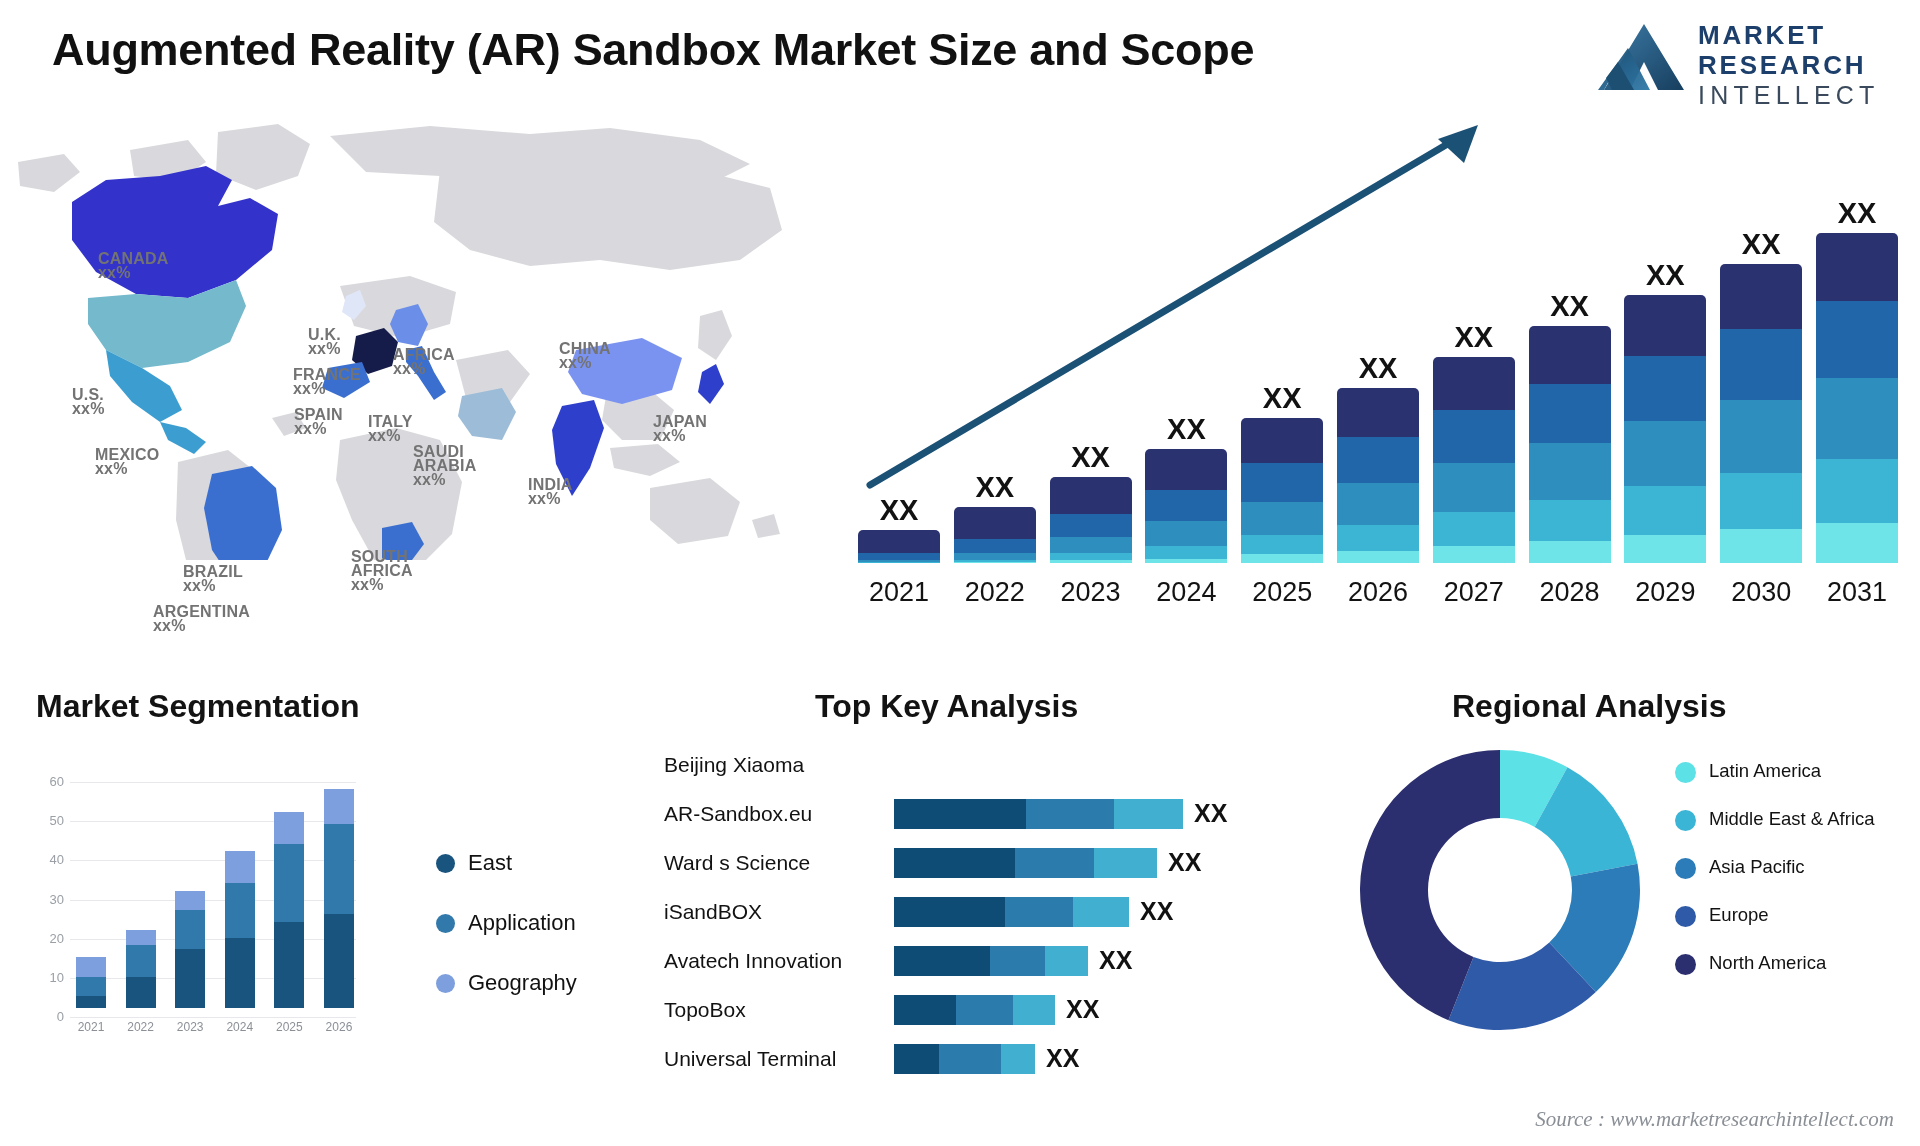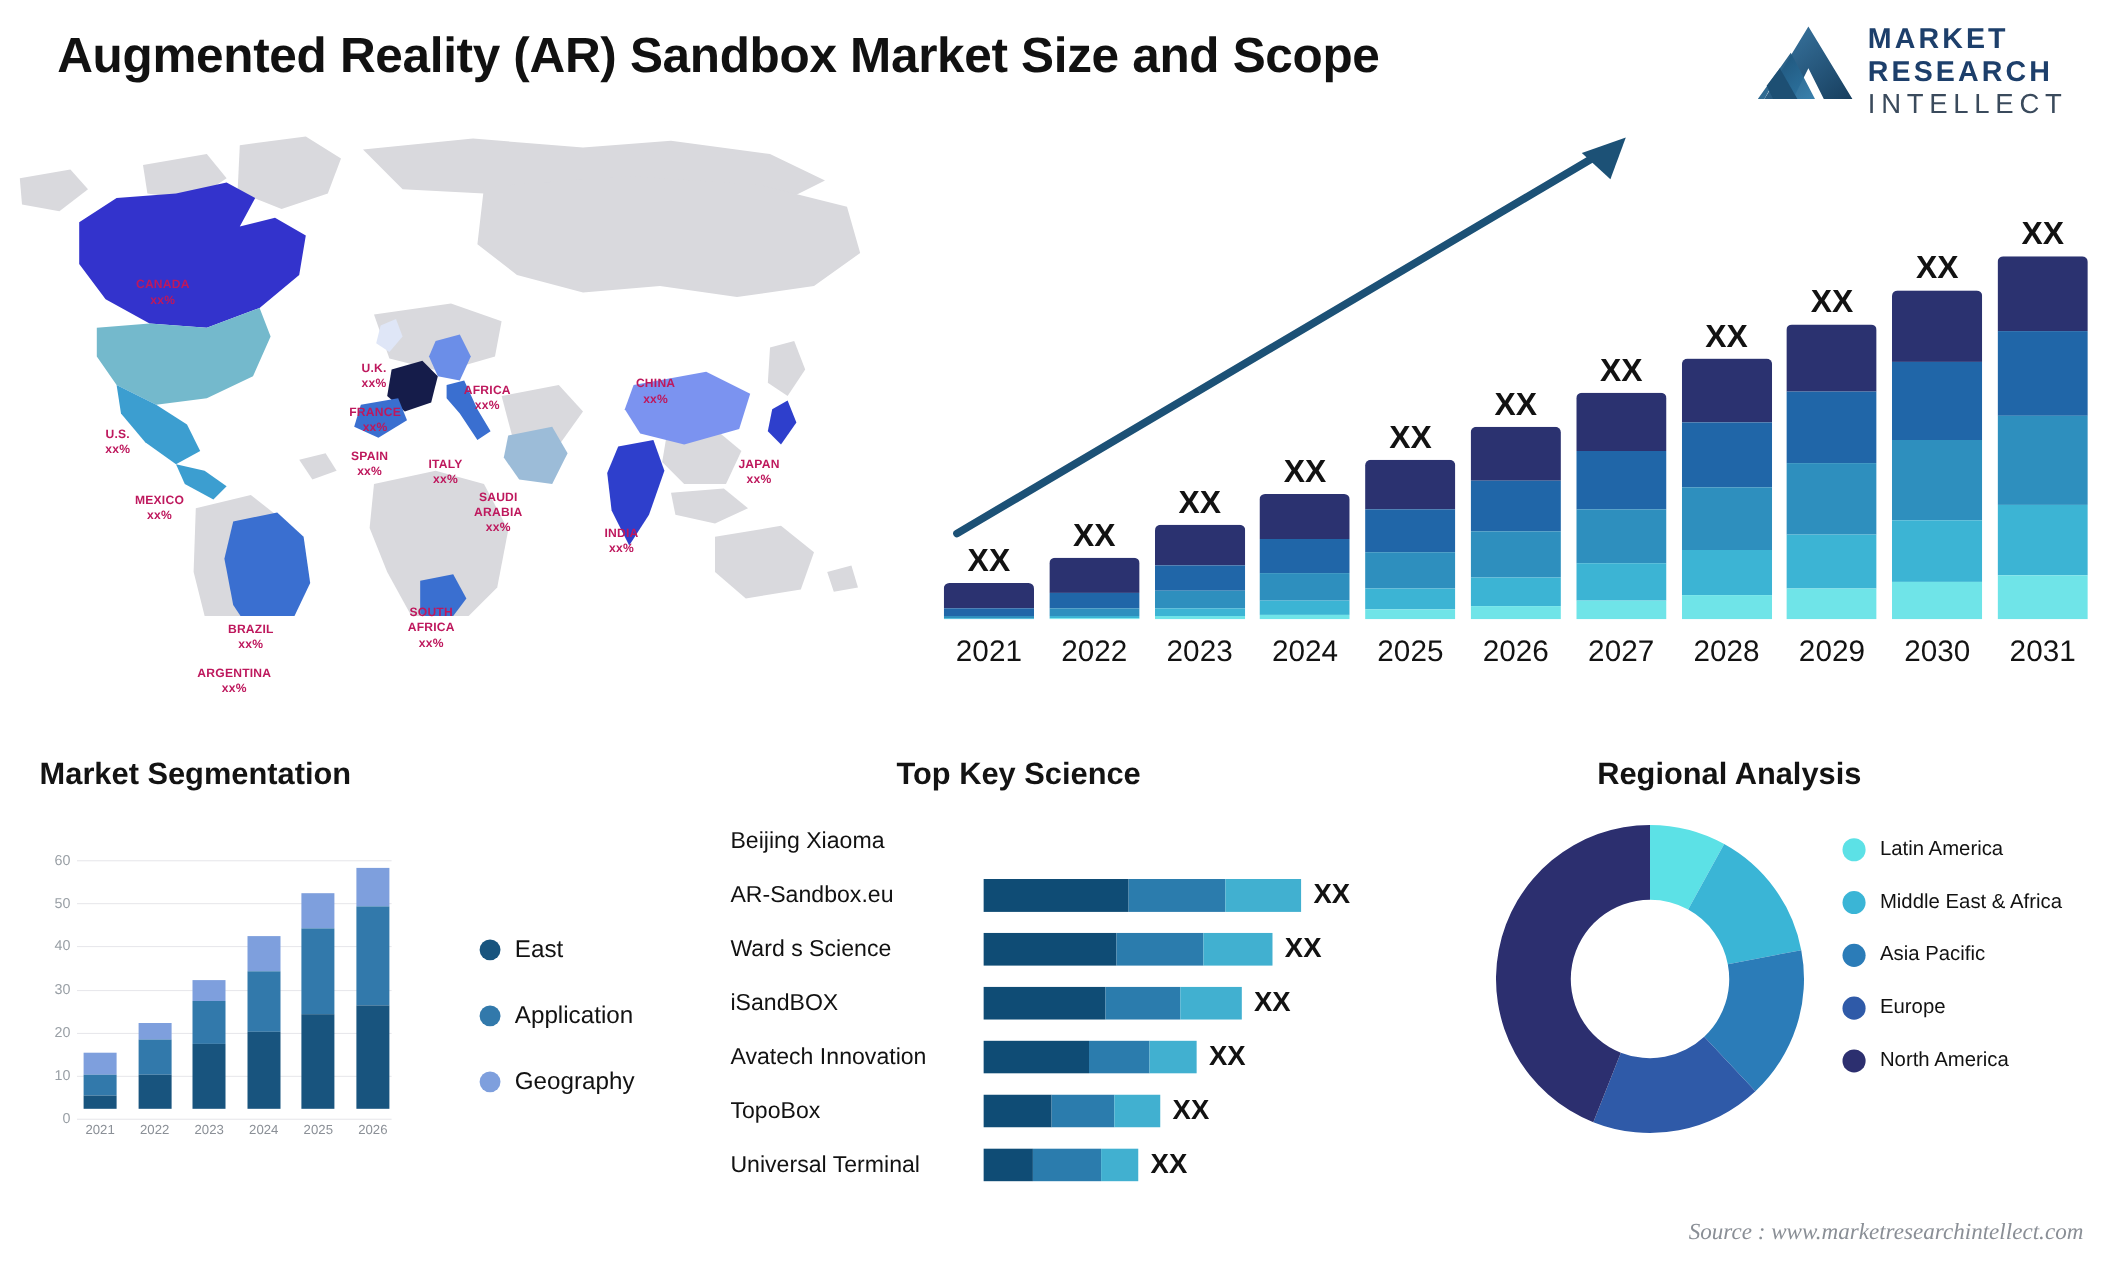--- a/index.html
+++ b/index.html
@@ -27,43 +27,43 @@
   }
   .logo-line3 {
     font-size: 25px; font-weight: 300; color: #3a4a5c;
     letter-spacing: 5.2px; line-height: 30px;
   }
 
   
   #map-panel { position: absolute; left: 10px; top: 110px; width: 810px; height: 450px; }
   #world-map { position: absolute; left: 0; top: 0; width: 810px; height: 450px; }
   .map-label {
-    position: absolute; color: #be185d; font-size: 11px; font-weight: 700;
-    text-align: center; line-height: 14px; letter-spacing: 0.2px;
+    position: absolute; color: #737373; font-size: 16px; font-weight: 700;
+    text-align: left; line-height: 14px; letter-spacing: 0.2px;
   }
 
   
   #forecast-panel { position: absolute; left: 830px; top: 115px; width: 1085px; height: 520px; }
   #forecast-arrow { position: absolute; left: 0; top: 0; width: 1085px; height: 400px; }
   #forecast-bars {
     position: absolute; left: 28px; bottom: 72px; width: 1040px; height: 360px;
     display: flex; align-items: flex-end; justify-content: space-between;
   }
   .fc-col { width: 82px; display: flex; flex-direction: column; align-items: center; }
   .fc-value { font-size: 29px; font-weight: 700; color: #121212; margin-bottom: 5px; line-height: 1; }
   .fc-bar { width: 82px; border-radius: 5px 5px 0 0; overflow: hidden; display: flex; flex-direction: column; }
   .fc-seg { width: 100%; }
   #forecast-axis {
     position: absolute; left: 28px; bottom: 18px; width: 1040px; height: 40px;
     display: flex; justify-content: space-between;
   }
   .fc-year { width: 82px; text-align: center; font-size: 27px; color: #131313; }
 
   
-  .section-title { position: absolute; font-size: 28px; font-weight: 700; color: #131313; }
+  .section-title { position: absolute; font-size: 32px; font-weight: 700; color: #131313; }
 
   
   #seg-panel { position: absolute; left: 36px; top: 690px; width: 480px; height: 420px; }
   #seg-title { left: 36px; top: 688px; }
   #seg-chart { position: absolute; left: 0px; top: 60px; width: 330px; height: 290px; }
   .seg-grid-line { position: absolute; left: 34px; width: 286px; height: 1px; background: #e8e8ec; }
   .seg-ytick { position: absolute; left: 0; width: 28px; text-align: right; font-size: 13px; color: #9aa0a6; }
   #seg-bars { position: absolute; left: 40px; bottom: 32px; width: 278px; height: 235px;
               display: flex; align-items: flex-end; justify-content: space-between; }
   .seg-col { width: 30px; display: flex; flex-direction: column; justify-content: flex-end; }
@@ -462,21 +462,21 @@
         <span class="seg-dot" style="background: rgb(50, 121, 171);"></span>
         <span class="seg-leg-label">Application</span>
       </div>
       <div class="seg-leg-row">
         <span class="seg-dot" style="background: rgb(126, 159, 221);"></span>
         <span class="seg-leg-label">Geography</span>
       </div>
     </div>
 </div>
 
-<div class="section-title" id="players-title">Top Key Science</div>
+<div class="section-title" id="players-title">Top Key Analysis</div>
 <div id="players-panel">
   <div id="players-list">
       <div class="player-row">
         <div class="player-name">Beijing Xiaoma</div>
       </div>
       <div class="player-row">
         <div class="player-name">AR-Sandbox.eu</div>
         <div class="player-bar" style="width: 289px;">
           <div class="player-seg" style="width: 132px; background: rgb(15, 76, 117);"></div>
           <div class="player-seg" style="width: 88px; background: rgb(43, 124, 173);"></div>

